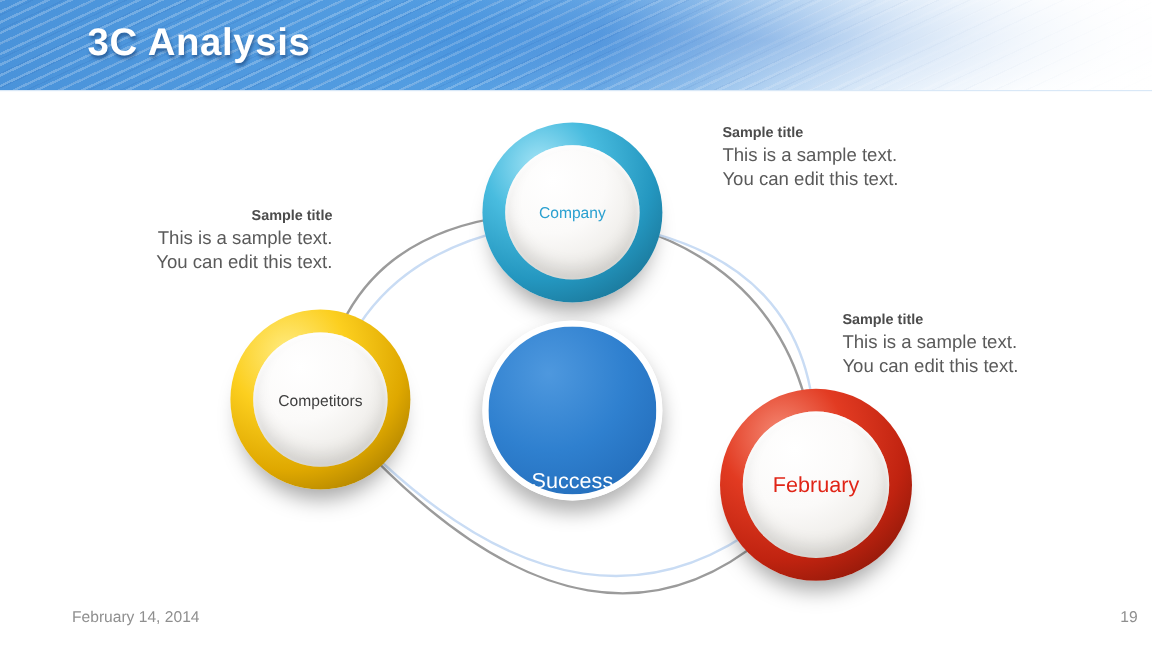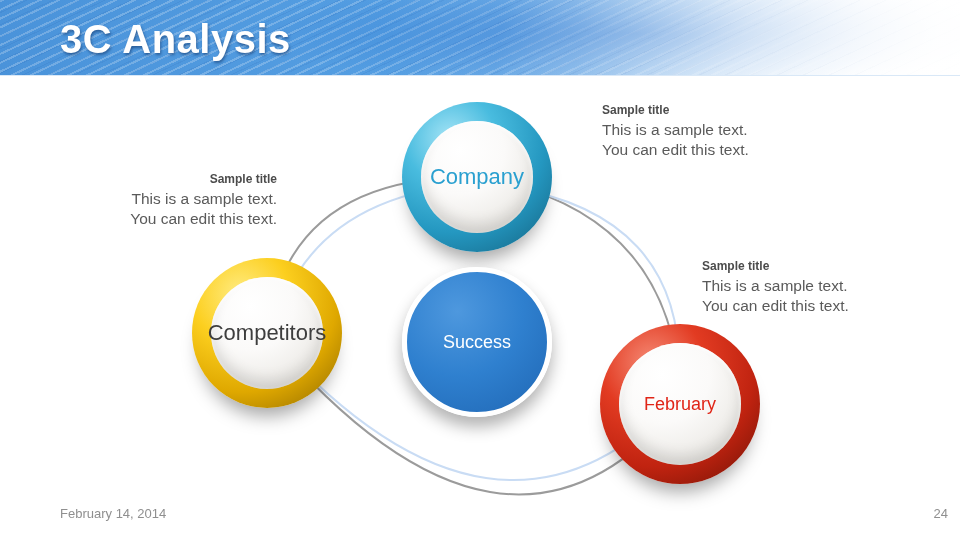--- a/index.html
+++ b/index.html
@@ -12,51 +12,51 @@
     position:absolute;left:0;top:0;width:960px;height:75px;
     background:
       linear-gradient(100deg, rgba(255,255,255,0) 52%, rgba(255,255,255,.55) 76%, rgba(255,255,255,.95) 97%),
       radial-gradient(95% 170% at 66% 45%, rgba(35,110,205,.50) 0%, rgba(35,110,205,0) 42%),
       repeating-linear-gradient(155deg, rgba(255,255,255,.22) 0 2px, rgba(255,255,255,0) 2px 8px),
       repeating-linear-gradient(155deg, rgba(30,80,160,.10) 0 1px, rgba(30,80,160,0) 1px 11px),
       linear-gradient(90deg,#4a93da 0%,#549ee2 40%,#7eb6ea 60%,#cfe4f8 78%,#f3f9ff 90%,#fdfeff 100%);
     border-bottom:1px solid #d9e8f7;
   }
   .header h1{
-    position:absolute;left:60px;top:17px;margin:0;
-    font-size:40px;font-weight:bold;color:#ffffff;letter-spacing:.5px;
+    position:absolute;left:73px;top:17px;margin:0;
+    font-size:32px;font-weight:bold;color:#ffffff;letter-spacing:.5px;
     text-shadow:1px 2px 3px rgba(15,50,100,.55);
   }
   
   .curves{position:absolute;left:0;top:0;width:960px;height:540px;}
   
   .ring{position:absolute;border-radius:50%;box-shadow:0 16px 18px -8px rgba(0,0,0,.35);}
   .ring .inner{
     position:absolute;inset:19px;border-radius:50%;
     background:radial-gradient(circle at 35% 26%,#ffffff 0%,#fbfaf9 40%,#eceae6 75%,#d6d3cd 100%);
     box-shadow:inset 0 2px 4px rgba(255,255,255,.95), inset 0 -9px 14px rgba(0,0,0,.12);
     display:flex;align-items:center;justify-content:center;
   }
   .ring.company{left:402px;top:102px;width:150px;height:150px;
     background:radial-gradient(circle at 32% 24%,#a5e4f6 0%,#49bcdf 30%,#2497c0 62%,#135f7d 100%);}
   .ring.competitors{left:192px;top:258px;width:150px;height:150px;
     background:radial-gradient(circle at 32% 24%,#ffec82 0%,#fccf1f 32%,#dfa800 64%,#8a6600 100%);text-align:center;}
   .ring.customers{left:600px;top:324px;width:160px;height:160px;
     background:radial-gradient(circle at 32% 24%,#f58a75 0%,#e23b22 32%,#c02310 64%,#6c1104 100%);}
-  .ring .label{font-size:22px;}
+  .ring .label{font-size:13px;}
   .ring.company .label{color:#2aa0d0;}
   .ring.competitors .label{color:#3e3e3e;}
   .ring.customers .label{color:#e02517;font-size:18px;}
   
   .success{
     position:absolute;left:402px;top:267px;width:150px;height:150px;box-sizing:border-box;
     border-radius:50%;border:5px solid #ffffff;
     background:radial-gradient(circle at 36% 28%,#4e98de 0%,#2f80cf 48%,#1f66b3 100%);
     box-shadow:0 10px 16px rgba(0,0,0,.30);
-    display:flex;align-items:center;justify-content:center;
+    display:flex;align-items:flex-end;justify-content:center;
     color:#ffffff;font-size:18px;
   }
   
   .annotation{position:absolute;color:#5a5a5a;font-size:15.5px;line-height:20px;}
   .annotation .ann-title{font-weight:bold;color:#4c4c4c;font-size:12px;}
   .ann-left{left:57px;top:169px;width:220px;text-align:right;}
   .ann-top-right{left:602px;top:100px;text-align:left;}
   .ann-bottom-right{left:702px;top:256px;text-align:left;}
   
   .footer{position:absolute;left:0;top:506px;width:960px;height:24px;color:#8f8f8f;font-size:13px;padding-left:24px;}
@@ -113,16 +113,16 @@
       <span class="label">February</span>
     </div>
   </div>
 
   <div class="success">
     <span>Success</span>
   </div>
 
   <div class="footer">
     <span class="f-date">February 14, 2014</span>
-    <span class="f-page">24</span>
+    <span class="f-page">19</span>
   </div>
 
 </div>
 
 </body></html>

